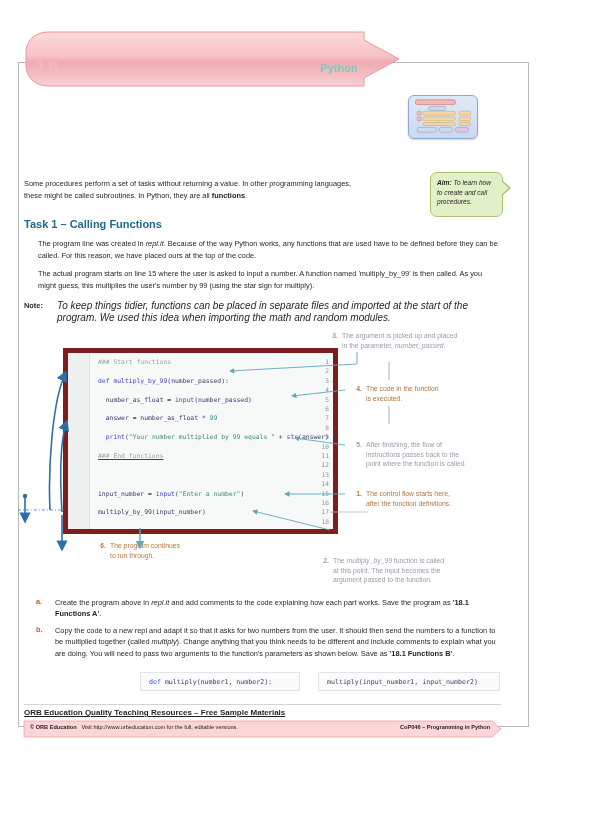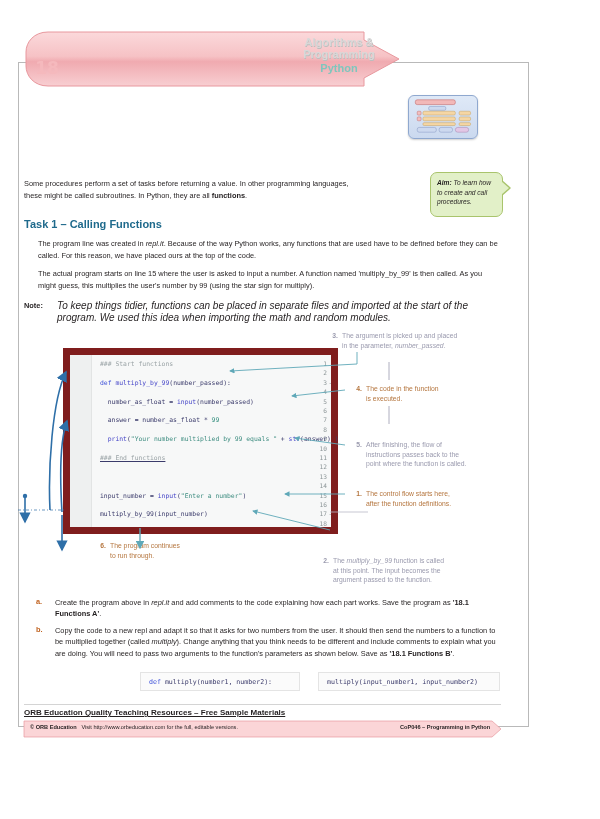--- a/index.html
+++ b/index.html
@@ -72,21 +72,21 @@
   .p1{left:38px;top:238px;width:460px;}
   .p2{left:38px;top:268px;width:460px;}
   .note{left:24px;top:300px;width:470px;font-style:italic;}
   .note .nlabel{font-style:normal;font-weight:bold;}
   .note-body{position:absolute;left:57px;top:300px;width:440px;font-style:italic;
              font-size:10px;color:#231f20;line-height:11.5px;}
 
   
   .code-block{
     position:absolute;left:63px;top:348px;width:275px;height:186px;
-    background:#f7f8f8;border:7px solid #7f1d1d;box-sizing:border-box;
+    background:#f7f8f8;border:5px solid #7f1d1d;box-sizing:border-box;
   }
   .gutter{
     position:absolute;left:0;top:0;width:22px;height:100%;
     background:#eef0f0;border-right:1px solid #e2e4e4;box-sizing:border-box;
   }
   .ln{
     position:absolute;right:4px;width:18px;text-align:right;
     font-family:"DejaVu Sans Mono",monospace;font-size:6.2px;color:#8b9496;
   }
   .fold{position:absolute;right:-1px;font-size:6px;color:#8b9496;font-family:"DejaVu Sans Mono",monospace;}
@@ -145,24 +145,20 @@
       <linearGradient id="pinkg" x1="0" y1="0" x2="0" y2="1">
         <stop offset="0%" stop-color="#fbd9db"></stop>
         <stop offset="45%" stop-color="#f6c2c5"></stop>
         <stop offset="55%" stop-color="#f0aab0"></stop>
         <stop offset="100%" stop-color="#f8cfd2"></stop>
       </linearGradient>
     </defs>
     <path d="M24,2 H340 L340,2 L340,10 L375,29 L340,48 L340,56 H24 C10,56 2,46 2,36 V22 C2,12 10,2 24,2 Z" fill="url(#pinkg)" stroke="#e8989e" stroke-width="1"></path>
   </svg>
   <div class="chapter-num">18</div>
-  <div class="banner-sub">
-    <span>Algorithms &amp;</span><br>
-    <span>Programming</span>
-  </div>
   <div class="banner-lang">Python</div>
 </div>
 
 <div class="hdr-icon">
   <svg viewBox="0 0 68 42" width="66" height="40">
     <rect x="6" y="4" width="42" height="5" rx="2" fill="#f2b8b8" stroke="#c46a6a" stroke-width="0.6"></rect>
     <rect x="20" y="11" width="18" height="4" rx="1.5" fill="#cdd9ef" stroke="#7f93c0" stroke-width="0.5"></rect>
     <rect x="8" y="16" width="4" height="4" rx="1" fill="#f3c0c0" stroke="#c46a6a" stroke-width="0.5"></rect>
     <rect x="14" y="16" width="34" height="4" rx="1.5" fill="#f5d6a4" stroke="#c7a05a" stroke-width="0.5"></rect>
     <rect x="52" y="16" width="12" height="4" rx="1.5" fill="#f5d6a4" stroke="#c7a05a" stroke-width="0.5"></rect>
@@ -171,21 +167,21 @@
     <rect x="52" y="22" width="12" height="4" rx="1.5" fill="#f5d6a4" stroke="#c7a05a" stroke-width="0.5"></rect>
     <rect x="14" y="28" width="34" height="3" rx="1.2" fill="#f5d6a4" stroke="#c7a05a" stroke-width="0.5"></rect>
     <rect x="52" y="28" width="12" height="3" rx="1.2" fill="#f5d6a4" stroke="#c7a05a" stroke-width="0.5"></rect>
     <rect x="8" y="33" width="20" height="5" rx="2" fill="#cdd9ef" stroke="#7f93c0" stroke-width="0.5"></rect>
     <rect x="31" y="33" width="14" height="5" rx="2" fill="#cdd9ef" stroke="#7f93c0" stroke-width="0.5"></rect>
     <rect x="48" y="33" width="14" height="5" rx="2.5" fill="#e2c7e5" stroke="#a47faa" stroke-width="0.5"></rect>
   </svg>
 </div>
 
 <div class="para intro">
-  <span>Some procedures perform a set of tasks before returning a value.  In other programming languages,</span>
+  <span>Some procedures perform a set of tasks without returning a value.  In other programming languages,</span>
   <span>these might be called subroutines.  In Python, they are all </span><span class="b">functions</span><span>.</span>
 </div>
 
 <div class="aim">
   <span class="b i">Aim:</span><span> To learn how to create and call procedures.</span>
 </div>
 
 <div class="task-head">Task 1 – Calling Functions</div>
 
 <div class="para p1">

